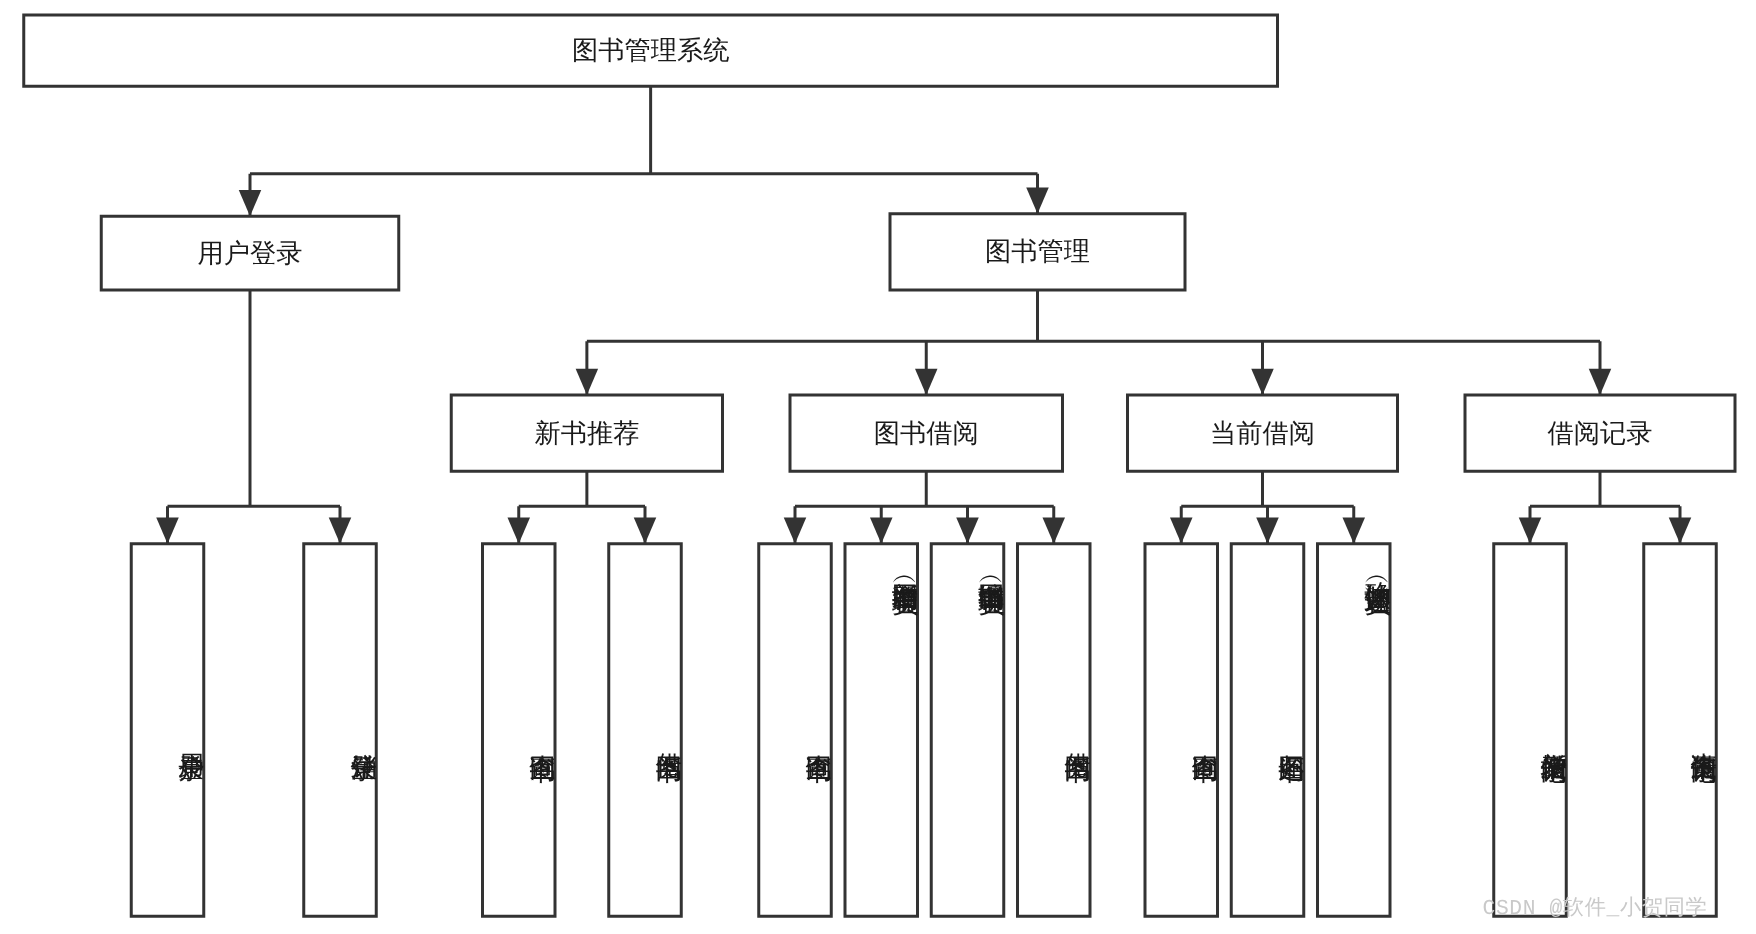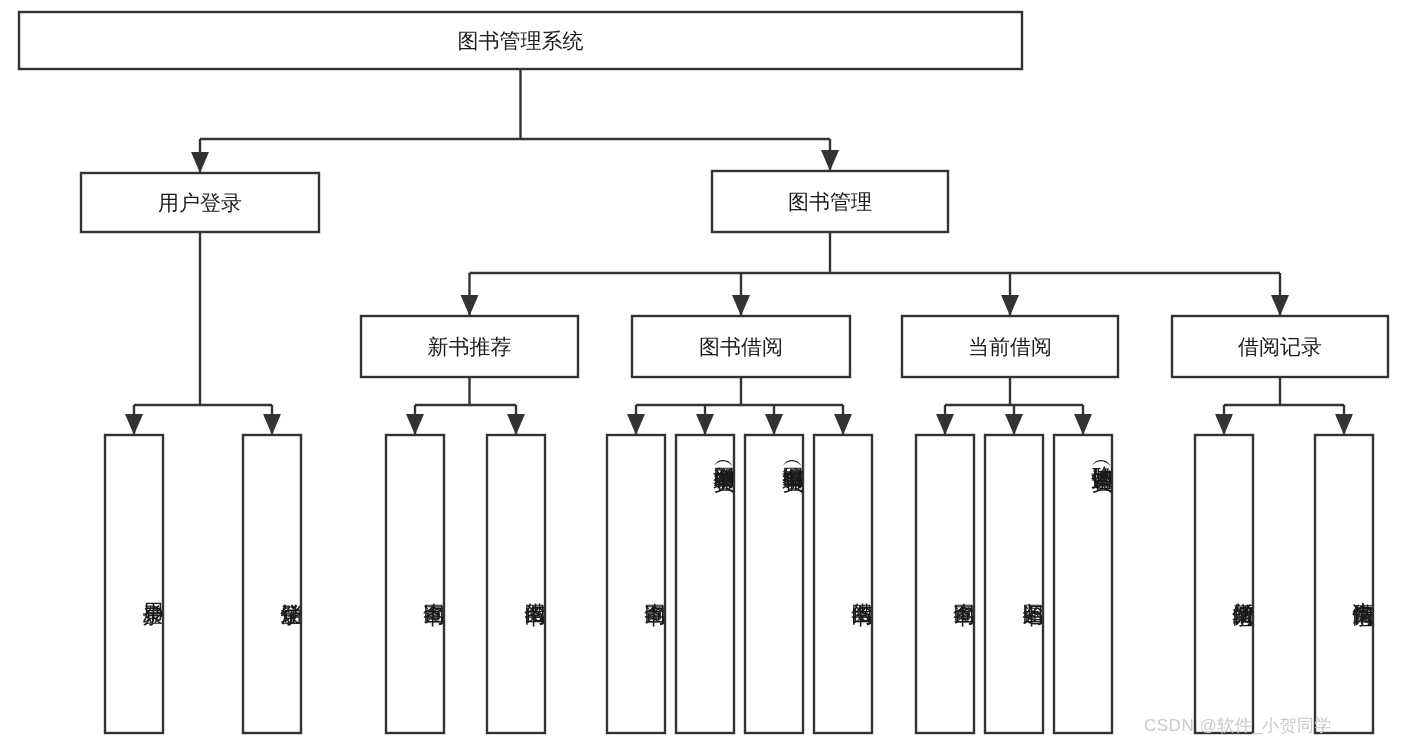--- a/index.html
+++ b/index.html
@@ -56,25 +56,25 @@
     letter-spacing: 1px;
     line-height: 1;
     white-space: nowrap;
     display: flex;
     align-items: flex-start;
     justify-content: center;
     pointer-events: none;
   }
   .watermark {
     position: absolute;
-    font-family: Liberation Sans, sans-serif;
+    font-family: Liberation Mono, monospace;
     font-size: 17px;
     color: #c9c9c9;
     white-space: nowrap;
-    left: 1144px;
+    left: 1186px;
     top: 714px;
     letter-spacing: 0.5px;
   }
 </style>
 </head>
 <body>
 
 <div id="diagram-root">
 
   <svg class="diagram" viewBox="0 0 1405 747" xmlns="http://www.w3.org/2000/svg">

